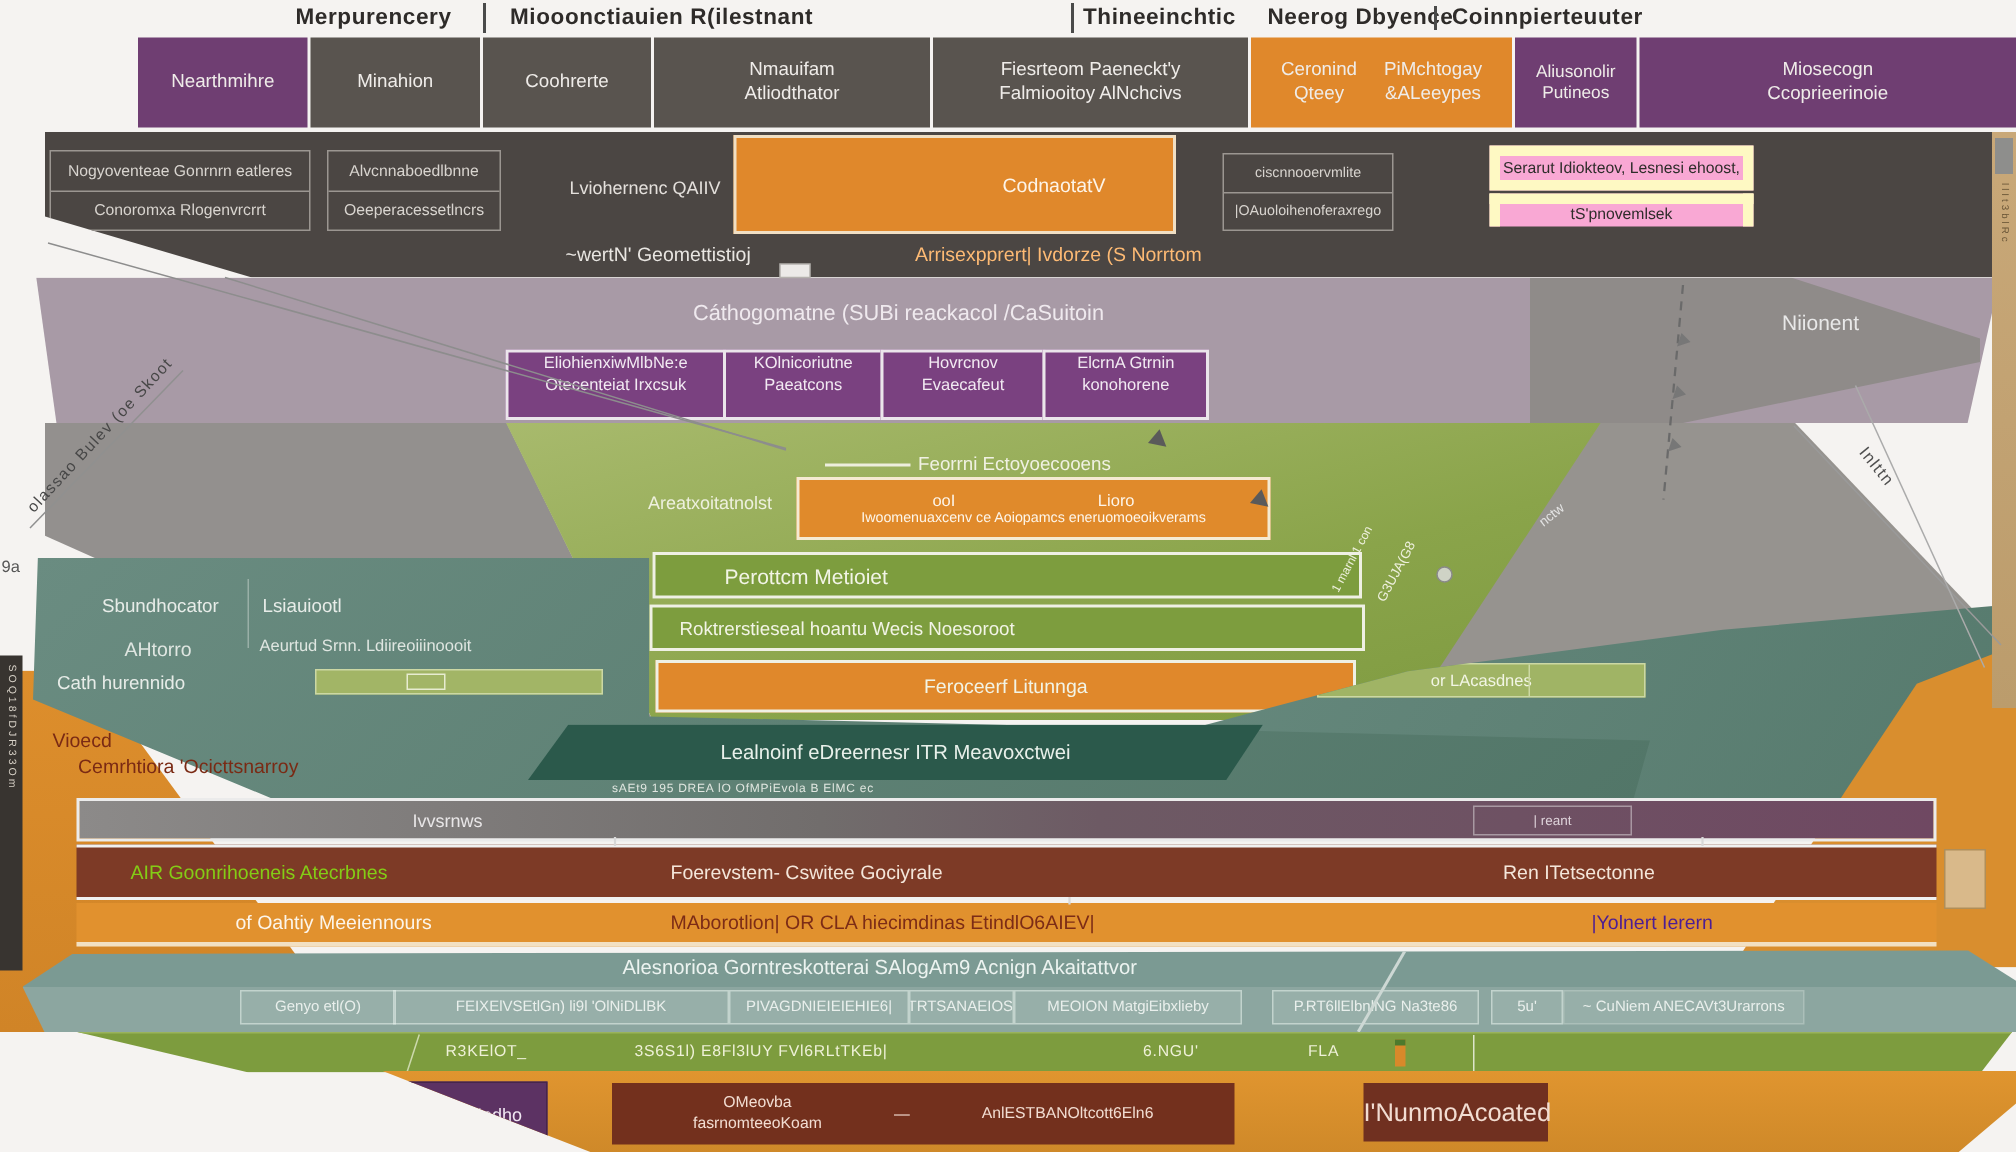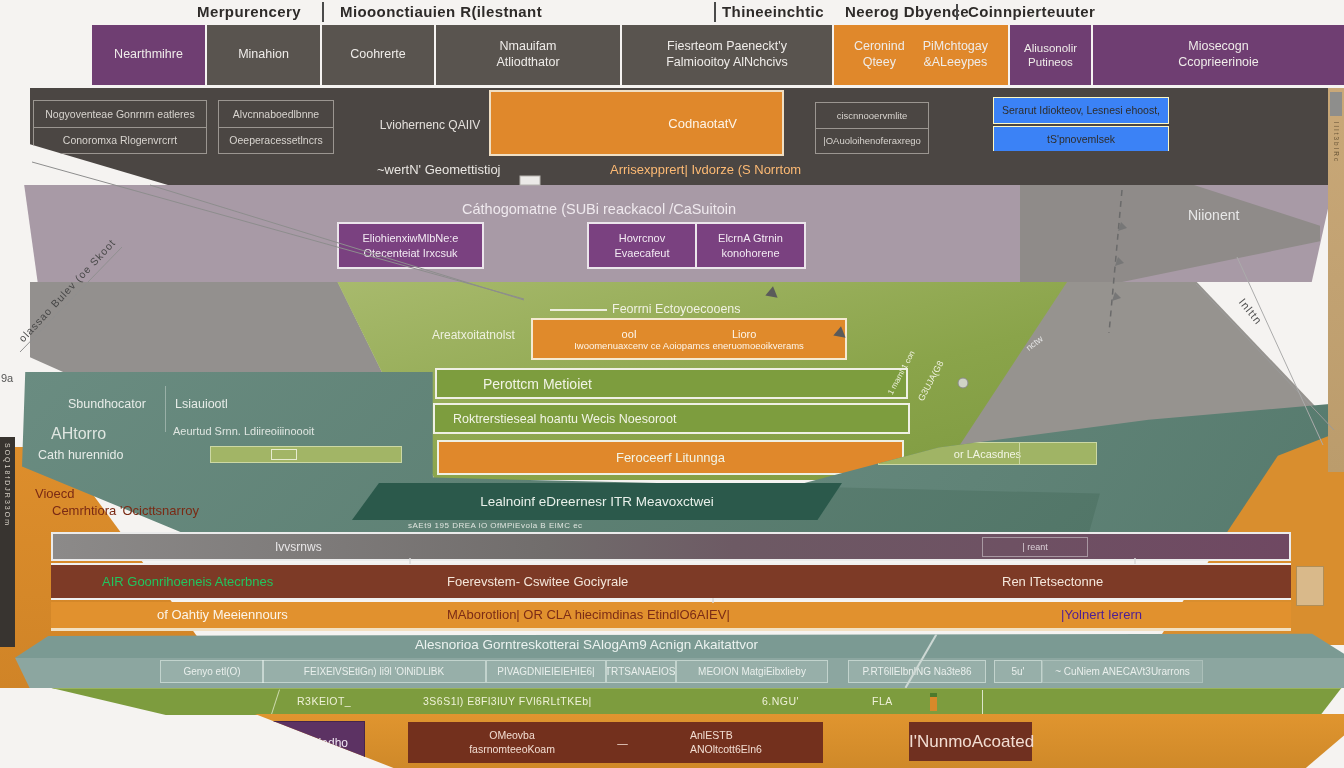--- a/index.html
+++ b/index.html
@@ -9,23 +9,23 @@
   .lbl{position:absolute;white-space:nowrap;}
   .hdr{font-weight:bold;color:#2e2b29;font-size:15px;letter-spacing:.4px;}
   .vsep{position:absolute;top:2px;width:2px;height:20px;background:#4a4a4a;}
   .tbox{position:absolute;top:25px;height:60px;color:#efece9;font-size:12.5px;line-height:1.25;
         display:flex;flex-direction:column;align-items:center;justify-content:center;text-align:center;}
   .purple{background:#6f3e72;} .gray{background:#59544f;} .orangebg{background:#e0882b;}
   .dbox{position:absolute;border:1px solid #9b9691;display:flex;flex-direction:column;}
   .dcell{flex:1;display:flex;align-items:center;justify-content:center;font-size:10.5px;color:#d8d4cf;
          border-bottom:1px solid #9b9691;white-space:nowrap;overflow:hidden;}
   .dcell:last-child{border-bottom:none;}
-  .lcell{background:#3b82f6;color:#2f2d2b;border:1px solid #fef9c3;margin:1px;}
+  .lcell{background:#f9a8d4;color:#2f2d2b;border:7px solid #fef9c3;margin:1px;}
   .pbox{position:absolute;background:#7a4180;border:2px solid #ebe5eb;color:#f2eaf2;font-size:11px;
-        line-height:1.35;display:flex;flex-direction:column;align-items:center;justify-content:center;text-align:center;}
+        line-height:1.35;display:flex;flex-direction:column;align-items:center;text-align:center;margin-top:11px;}
   .gbar{position:absolute;border:2px solid #eff0e4;color:#f2f4e6;display:flex;align-items:center;white-space:nowrap;}
   .titem{position:absolute;top:28px;height:21px;border:1px solid rgba(230,240,235,.55);background:rgba(255,255,255,.10);
          color:#e9efec;font-size:10px;display:flex;align-items:center;justify-content:center;
          white-space:nowrap;overflow:hidden;padding:0 3px;}
   .vtext{writing-mode:vertical-rl;letter-spacing:2px;}
 </style>
 </head>
 <body>
 
 <div class="stage">
@@ -104,20 +104,24 @@
   </div>
 
   <div class="abs" style="left:0;top:185px;width:1344px;height:97px;background:#a89aa6;
        clip-path:polygon(1.8% 0,99.2% 0,97.6% 100%,2.8% 100%)">
     <div class="abs" style="left:1020px;top:0;width:300px;height:97px;background:#8f8b89;
          clip-path:polygon(0 0,58% 0,100% 42%,100% 58%,34% 100%,0 100%)"></div>
     <span class="lbl" style="left:462px;top:16px;font-size:14.5px;color:#efe9ee">Cáthogomatne (SUBi reackacol /CaSuitoin</span>
     <div class="pbox" style="left:337px;top:37px;width:143px;height:43px">
       <span>EliohienxiwMlbNe:e</span>
       <span>Otecenteiat Irxcsuk</span>
+    </div>
+    <div class="pbox" style="left:482px;top:37px;width:103px;height:43px">
+      <span>KOlnicoriutne</span>
+      <span>Paeatcons</span>
     </div>
     <div class="pbox" style="left:587px;top:37px;width:106px;height:43px">
       <span>Hovrcnov</span>
       <span>Evaecafeut</span>
     </div>
     <div class="pbox" style="left:695px;top:37px;width:107px;height:43px">
       <span>ElcrnA Gtrnin</span>
       <span>konohorene</span>
     </div>
     <span class="lbl" style="left:1188px;top:22px;font-size:14px;color:#e8e8e8">Niionent</span>
@@ -172,21 +176,21 @@
   </div>
 
   <div class="abs" style="left:1155px;top:430px;width:189px;height:215px;background:#d98e2e;
        clip-path:polygon(65% 12%,100% 0,100% 100%,0 100%,40% 45%)"></div>
 
   <div class="abs" style="left:22px;top:372px;width:1078px;height:160px;
        background:linear-gradient(135deg,#6a8c81,#527668);
        clip-path:polygon(0.3% 0,38.1% 0,38.1% 66%,100% 76%,99% 100%,14.7% 100%,0 59%)">
     <span class="lbl" style="left:46px;top:25px;font-size:12.5px;color:#e7ece8">Sbundhocator</span>
     <span class="lbl" style="left:153px;top:25px;font-size:12.5px;color:#e7ece8">Lsiauiootl</span>
-    <span class="lbl" style="left:29px;top:53px;font-size:16px;color:#dfe6e1">AHtorro</span>
+    <span class="lbl" style="left:61px;top:53px;font-size:13px;color:#dfe6e1">AHtorro</span>
     <span class="lbl" style="left:151px;top:53px;font-size:11px;color:#dfe6e1">Aeurtud Srnn. Ldiireoiiinoooit</span>
     <span class="lbl" style="left:16px;top:76px;font-size:12.5px;color:#e7ece8">Cath hurennido</span>
     <div class="abs" style="left:143px;top:14px;width:1px;height:46px;background:rgba(230,235,230,.4)"></div>
     <div class="abs" style="left:188px;top:74px;width:190px;height:15px;background:#a2b566;border:1px solid #ccd8a4">
       <div class="abs" style="left:60px;top:2px;width:24px;height:9px;border:1px solid #e7ecd0"></div>
     </div>
   </div>
 
   <span class="lbl" style="left:35px;top:486px;font-size:13px;color:#7a2a14">Vioecd</span>
   <span class="lbl" style="left:52px;top:503px;font-size:13px;color:#7a2a14">Cemrhtiora 'Ocicttsnarroy</span>
@@ -202,21 +206,21 @@
        background:linear-gradient(90deg,#8c8a89,#716d6c 40%,#6d5a64 55%,#6f4862)">
     <span class="lbl" style="left:222px;top:6px;font-size:12px;color:#e8e6e7">Ivvsrnws</span>
     <div class="abs" style="left:929px;top:3px;width:104px;height:18px;border:1px solid rgba(240,240,240,.45);
          display:flex;align-items:center;justify-content:center;font-size:9px;color:#ded3da">
       <span>| reant</span>
     </div>
   </div>
 
   <div class="abs" style="left:51px;top:563px;width:1240px;height:37px;background:#7d3a26;
        border-top:2px solid #f0f0f0;border-bottom:2px solid #f0f0f0;box-sizing:border-box">
-    <span class="lbl" style="left:51px;top:9px;font-size:13px;color:#22c55e">AIR Goonrihoeneis Atecrbnes</span>
+    <span class="lbl" style="left:36px;top:9px;font-size:13px;color:#84cc16">AIR Goonrihoeneis Atecrbnes</span>
     <span class="lbl" style="left:396px;top:9px;font-size:13px;color:#f4e6da">Foerevstem- Cswitee Gociyrale</span>
     <span class="lbl" style="left:951px;top:9px;font-size:13px;color:#f4e6da">Ren ITetsectonne</span>
   </div>
 
   <div class="abs" style="left:51px;top:602px;width:1240px;height:29px;background:#e1912e;
        border-bottom:3px solid #f2e0c2;box-sizing:border-box">
     <span class="lbl" style="left:106px;top:5px;font-size:13px;color:#fcf5ea">of Oahtiy Meeiennours</span>
     <span class="lbl" style="left:396px;top:5px;font-size:13px;color:#7c2c16">MAborotlion| OR CLA hiecimdinas EtindlO6AIEV|</span>
     <span class="lbl" style="left:1010px;top:5px;font-size:13px;color:#4c1d95">|Yolnert Ierern</span>
   </div>
@@ -254,21 +258,21 @@
          display:flex;align-items:center;justify-content:center;color:#f0e6f2;font-size:12px">
       <span>EohynaroalPHedho</span>
     </div>
     <div class="abs" style="left:258px;top:8px;width:415px;height:41px;background:#73301d;
          display:flex;align-items:center;justify-content:space-around;color:#f2ddd2;font-size:10.5px;padding:0 30px;box-sizing:border-box">
       <span style="display:flex;flex-direction:column;align-items:center;line-height:1.3">
         <span>OMeovba</span>
         <span>fasrnomteeoKoam</span>
       </span>
       <span>—</span>
-      <span style="display:flex;flex-direction:column;align-items:flex-start;line-height:1.3">
+      <span style="display:flex;flex-direction:row;align-items:flex-start;line-height:1.3">
         <span>AnlESTB</span>
         <span>ANOltcott6Eln6</span>
       </span>
     </div>
     <div class="abs" style="left:759px;top:8px;width:123px;height:39px;background:#703020;
          display:flex;align-items:center;color:#f2ddd2;font-size:17px">
       <span>I'NunmoAcoated</span>
     </div>
   </div>
 

